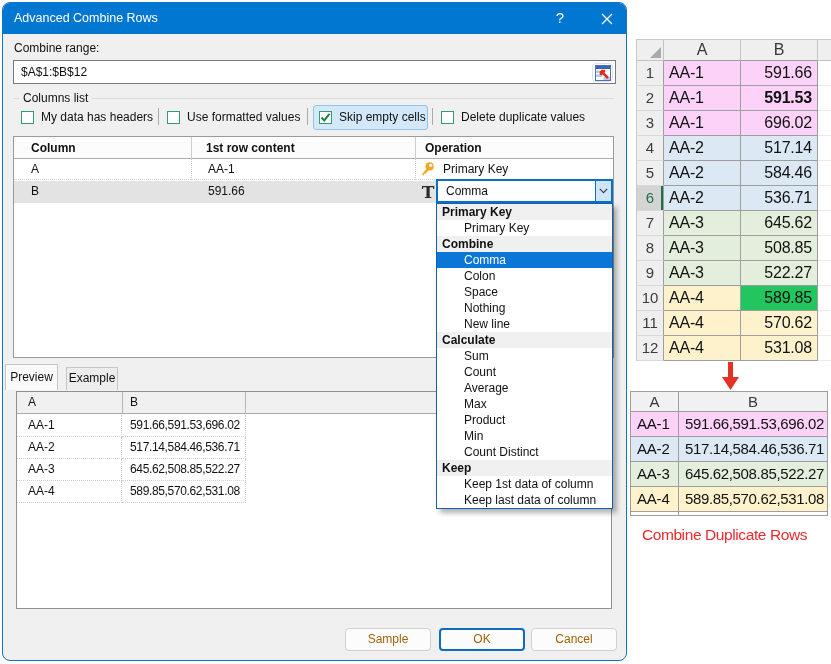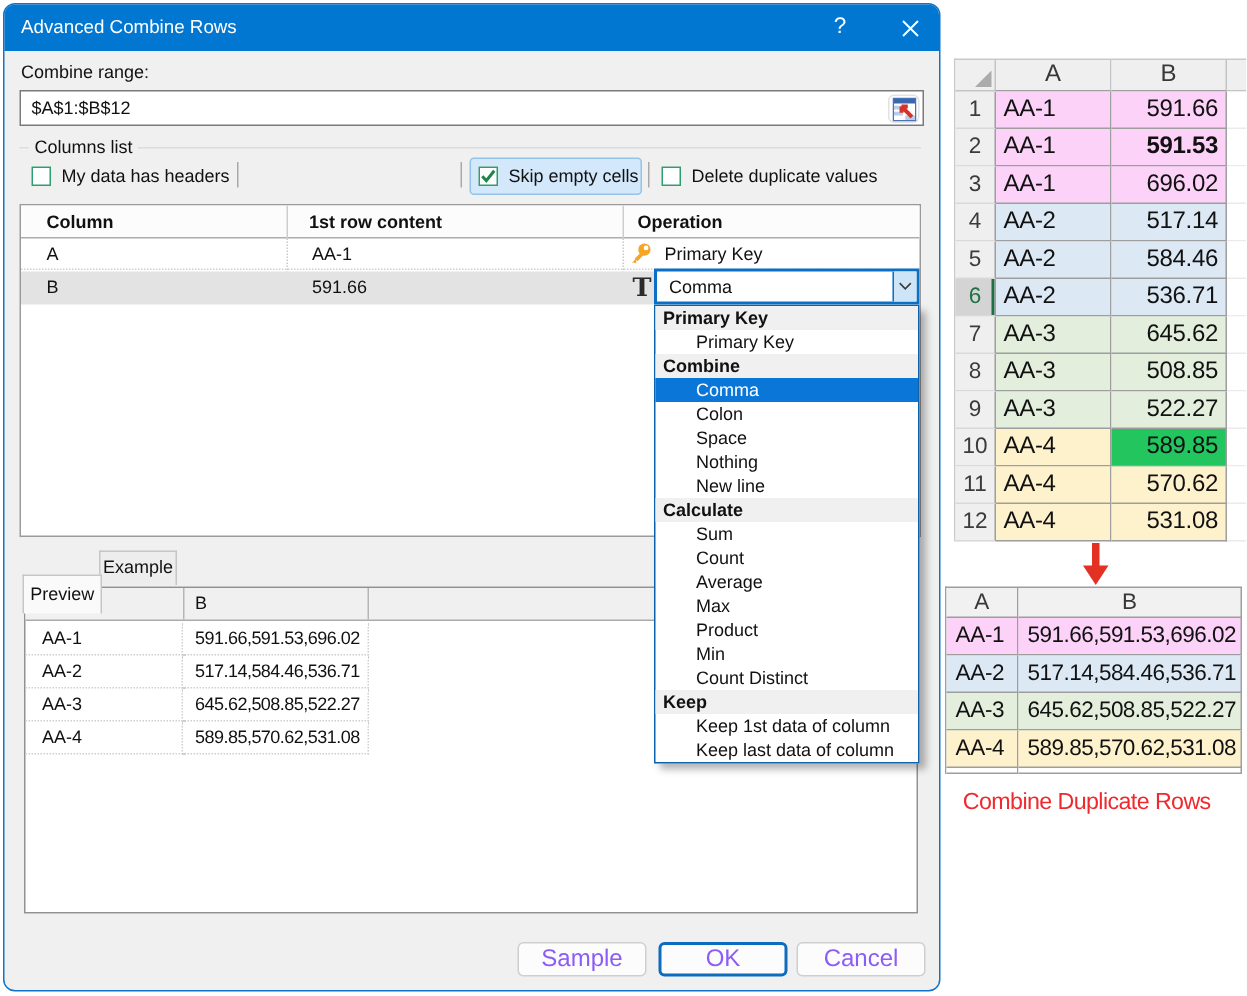--- a/index.html
+++ b/index.html
@@ -67,43 +67,43 @@
              border-left:1px solid #0b6fc4;display:flex;align-items:center;justify-content:center;}
   .popup{position:absolute;left:436px;top:203px;width:177px;background:#fff;
          border:1px solid #0b62ae;z-index:30;box-shadow:4px 4px 5px rgba(0,0,0,0.30);}
   .popup .ph{height:16px;line-height:16px;font-size:12px;font-weight:bold;background:#f0f0f0;
              padding-left:5px;}
   .popup .pi{height:16px;line-height:16px;font-size:12px;padding-left:27px;}
   .popup .pi.sel{background:#0a76d8;color:#fff;}
 
   
   .tab{position:absolute;font-size:12px;text-align:center;}
-  .tab-active{left:15px;top:364px;width:53px;height:26px;background:#fafafa;
-              border:1px solid #c6c6c6;border-bottom:none;line-height:25px;z-index:2;margin-top:19px;}
+  .tab-active{left:5px;top:364px;width:53px;height:26px;background:#fafafa;
+              border:1px solid #c6c6c6;border-bottom:none;line-height:25px;z-index:2;}
   .tab-idle{left:66px;top:367px;width:52px;height:23px;background:#ededed;
             border:1px solid #c6c6c6;border-bottom:none;line-height:21px;}
   .preview-box{position:absolute;left:16px;top:391px;width:596px;height:218px;background:#fff;
                border:1px solid #919191;font-size:12px;}
   .pv-header{position:absolute;left:0;top:0;width:421px;height:22px;background:#f0f0f0;
              border-bottom:1px solid #ababab;border-right:1px solid #ababab;}
   .pv-header .ha{position:absolute;left:11px;line-height:21px;}
   .pv-header .hb{position:absolute;left:113px;line-height:21px;}
   .pv-hdiv1{position:absolute;left:105px;top:0;width:1px;height:21px;background:#b5b5b5;}
   .pv-hdiv2{position:absolute;left:228px;top:0;width:1px;height:21px;background:#b5b5b5;}
   .pv-rows{position:absolute;left:0;top:23px;width:100%;}
   .pv-row{position:relative;height:22px;}
   .pv-row .pa{position:absolute;left:0;top:0;width:105px;height:22px;padding-left:11px;
               line-height:21px;border-right:1px dotted #cfcfcf;border-bottom:1px dotted #cfcfcf;}
   .pv-row .pb{position:absolute;left:105px;top:0;width:124px;height:22px;padding-left:8px;letter-spacing:-0.35px;
               line-height:21px;border-right:1px dotted #cfcfcf;border-bottom:1px dotted #cfcfcf;}
 
   
   .btn{position:absolute;top:628px;width:86px;height:23px;background:#fcfcfc;
-       border:1px solid #cfcfcf;border-radius:4px;font-size:16px;text-align:center;
-       line-height:21px;font-family:"Liberation Sans",sans-serif;color:#8b5cf6;padding:0;}
+       border:1px solid #cfcfcf;border-radius:4px;font-size:12px;text-align:center;
+       line-height:21px;font-family:"Liberation Sans",sans-serif;color:#a16207;padding:0;}
   .btn-sample{left:345px;}
   .btn-ok{left:439px;border:2px solid #0d6cc0;line-height:19px;}
   .btn-cancel{left:531px;}
 
   
   .sheet{position:absolute;left:636px;top:39px;width:195px;border-left:1px solid #c9c9c9;
          border-top:1px solid #c9c9c9;}
   .shrow{display:flex;height:25px;}
   .shrow.hd{height:21px;}
   .sc{flex:none;overflow:hidden;white-space:nowrap;}
@@ -181,20 +181,24 @@
   <div class="groupline"></div>
   <div class="grouplbl">Columns list</div>
 
   <div class="cb-highlight"></div>
 
   <div class="cb-item" style="left:21px">
     <span class="box"></span>
     <span>My data has headers</span>
   </div>
   <div class="cb-sep" style="left:158px"></div>
+  <div class="cb-item" style="left:167px">
+    <span class="box"></span>
+    <span>Use formatted values</span>
+  </div>
   <div class="cb-sep" style="left:307px"></div>
   <div class="cb-item" style="left:319px">
     <span class="box">
       <svg width="11" height="11" viewBox="0 0 11 11">
           <path d="M1.5 5.5 L4.2 8.4 L9.5 1.8" stroke="#1c8549" stroke-width="2" fill="none"></path>
         </svg>
     </span>
     <span>Skip empty cells</span>
   </div>
   <div class="cb-sep" style="left:432px"></div>

